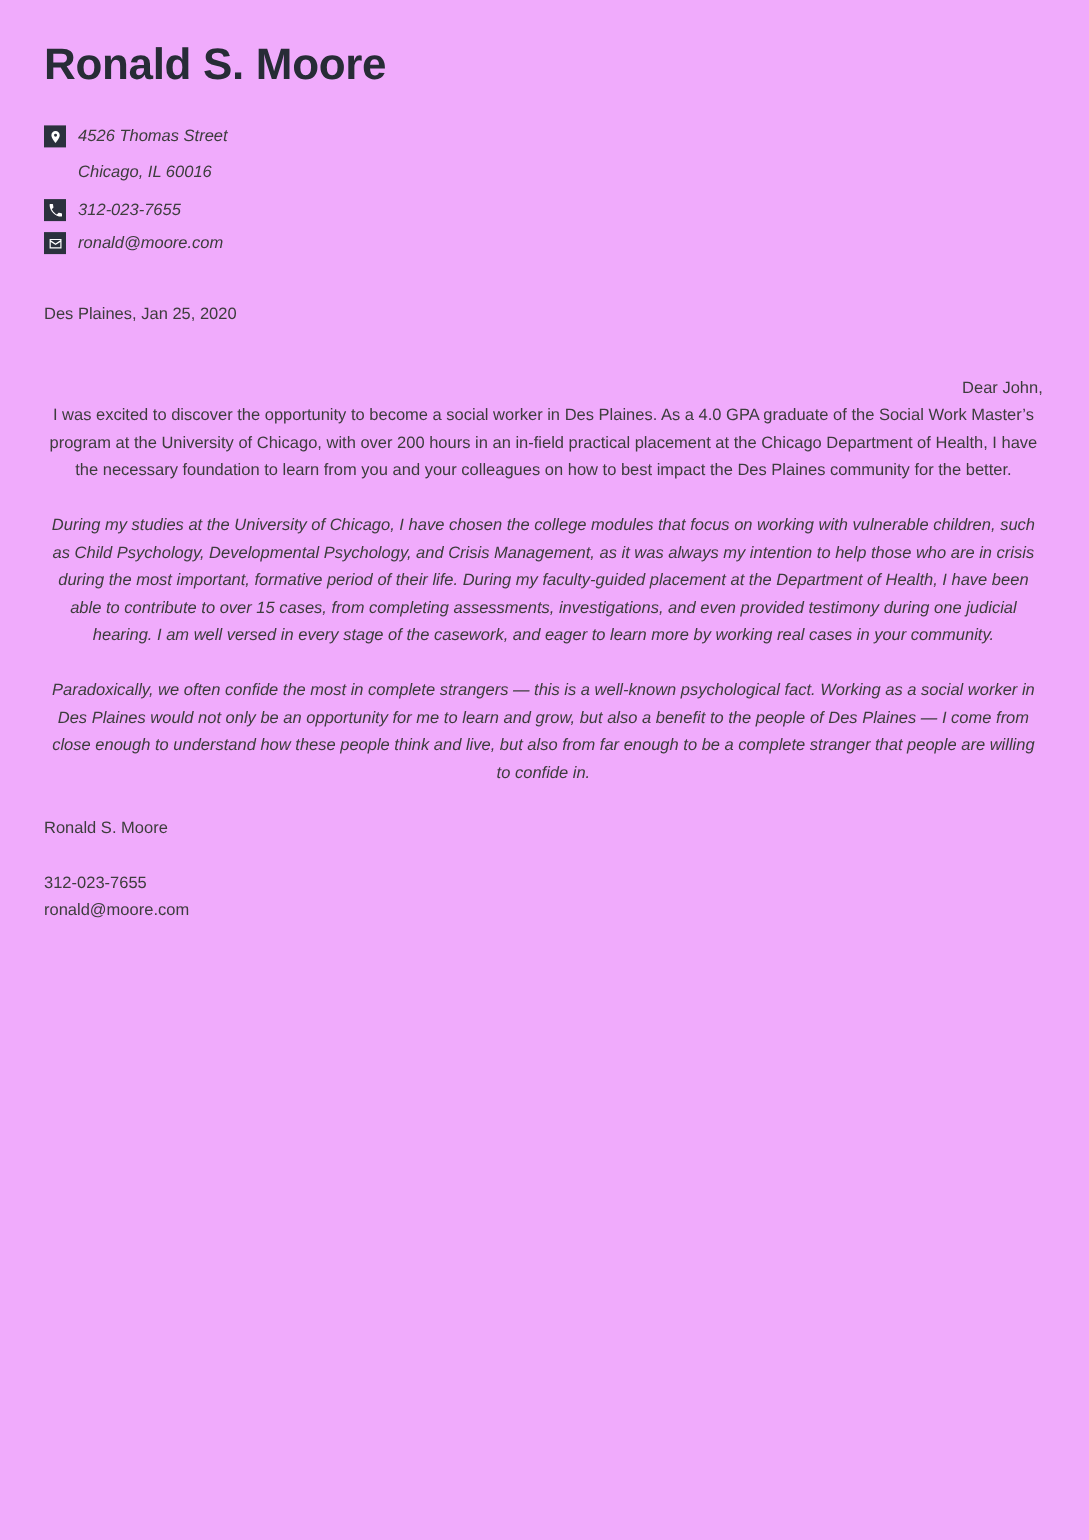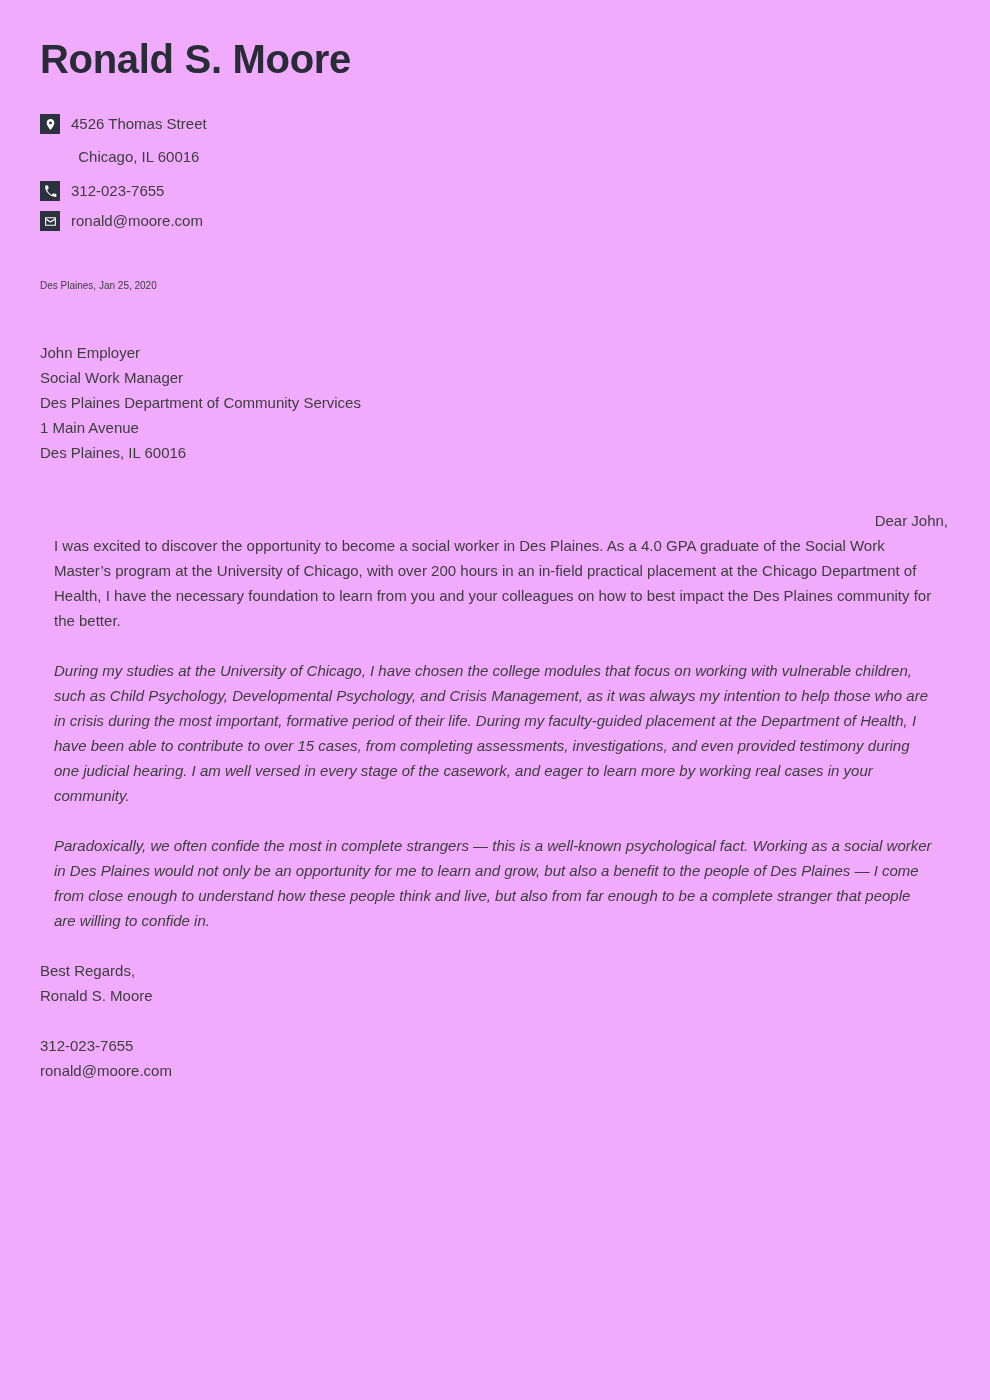--- a/index.html
+++ b/index.html
@@ -32,20 +32,21 @@
     font-weight: bold;
     color: #272c36;
     letter-spacing: -0.3px;
     margin: 0 0 33px 0;
   }
 
   .contact-list {
     margin: 0 0 0 0;
     padding: 0;
     list-style: none;
+    font-style: italic;
   }
   .contact-row {
     display: flex;
     align-items: flex-start;
     margin-bottom: 8px;
   }
   .contact-icon {
     width: 20px;
     height: 20px;
     min-width: 20px;
@@ -58,26 +59,25 @@
   }
   .contact-icon svg { display: block; }
   .contact-text {
     font-size: 15px;
     line-height: 21px;
     color: #3d3d3d;
   }
   .contact-text .line2 {
     display: block;
     margin-top: 12px;
-    text-align: center;
   }
 
   
   .date-line {
-    font-size: 10px;
+    font-size: 15px;
     line-height: 22px;
     color: #3d3d3d;
     margin-top: 44px;
   }
 
   .recipient {
     margin-top: 43px;
     font-size: 15px;
     line-height: 25px;
     color: #3d3d3d;
@@ -89,23 +89,23 @@
     font-size: 15px;
     line-height: 25px;
     color: #3d3d3d;
     text-align: right;
   }
 
   .para {
     font-size: 15px;
     line-height: 25px;
     color: #3d3d3d;
-    margin: 14px;
+    margin: 2px;
     max-width: 912px;
-    text-align: left;
+    text-align: center;
   }
   .para + .para { margin-top: 25px; font-style: italic; }
 
   .closing {
     margin-top: 25px;
     font-size: 15px;
     line-height: 25px;
     color: #3d3d3d;
   }
   .signoff-contact {
@@ -151,36 +151,28 @@
           <path fill="#ffffff" d="M2 4h20v16H2V4zm2 2v.3l8 5.3 8-5.3V6H4zm16 3.1-7.4 4.9a1 1 0 0 1-1.2 0L4 9.1V18h16V9.1z"></path>
         </svg>
       </span>
       <span class="contact-text">ronald@moore.com</span>
     </li>
 
   </ul>
 
   <div class="date-line">Des Plaines, Jan 25, 2020</div>
 
-  <div class="recipient">
-    <div>John Employer</div>
-    <div>Social Work Manager</div>
-    <div>Des Plaines Department of Community Services</div>
-    <div>1 Main Avenue</div>
-    <div>Des Plaines, IL 60016</div>
-  </div>
 
   <div class="salutation">Dear John,</div>
 
   <p class="para" style="margin-top:0;">I was excited to discover the opportunity to become a social worker in Des Plaines. As a 4.0 GPA graduate of the Social Work Master’s program at the University of Chicago, with over 200 hours in an in-field practical placement at the Chicago Department of Health, I have the necessary foundation to learn from you and your colleagues on how to best impact the Des Plaines community for the better.</p>
   <p class="para">During my studies at the University of Chicago, I have chosen the college modules that focus on working with vulnerable children, such as Child Psychology, Developmental Psychology, and Crisis Management, as it was always my intention to help those who are in crisis during the most important, formative period of their life. During my faculty-guided placement at the Department of Health, I have been able to contribute to over 15 cases, from completing assessments, investigations, and even provided testimony during one judicial hearing. I am well versed in every stage of the casework, and eager to learn more by working real cases in your community.</p>
   <p class="para">Paradoxically, we often confide the most in complete strangers — this is a well-known psychological fact. Working as a social worker in Des Plaines would not only be an opportunity for me to learn and grow, but also a benefit to the people of Des Plaines — I come from close enough to understand how these people think and live, but also from far enough to be a complete stranger that people are willing to confide in.</p>
 
   <div class="closing">
-    <div>Best Regards,</div>
     <div>Ronald S. Moore</div>
   </div>
 
   <div class="signoff-contact">
     <div>312-023-7655</div>
     <div>ronald@moore.com</div>
   </div>
 
 </div>
 

